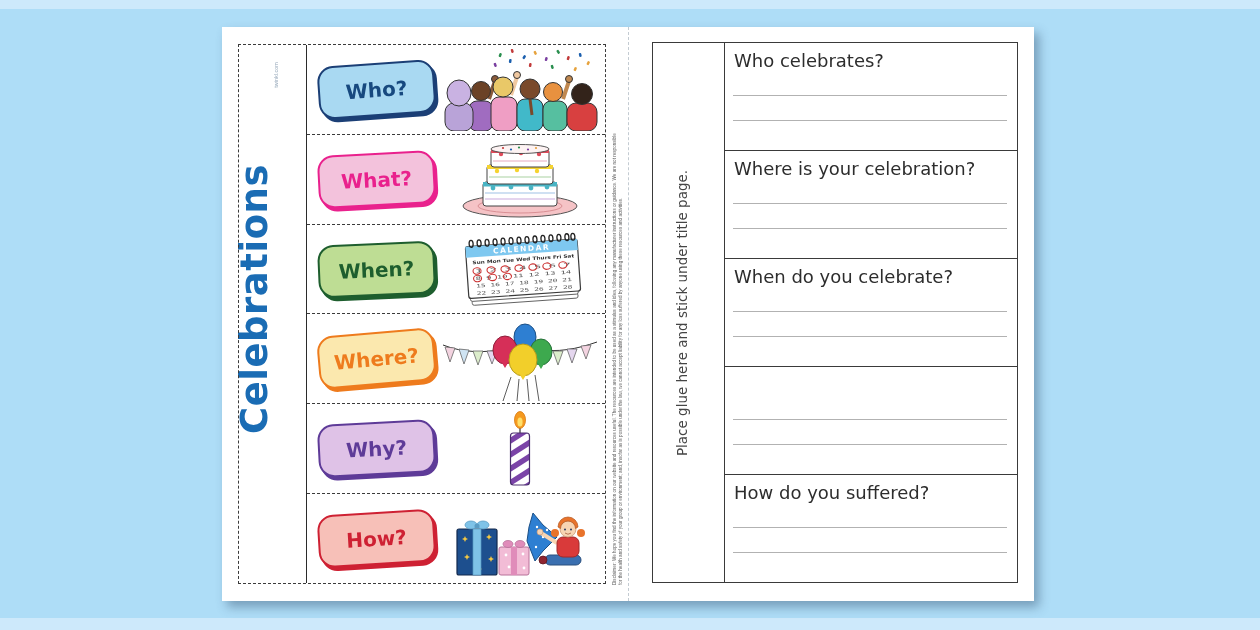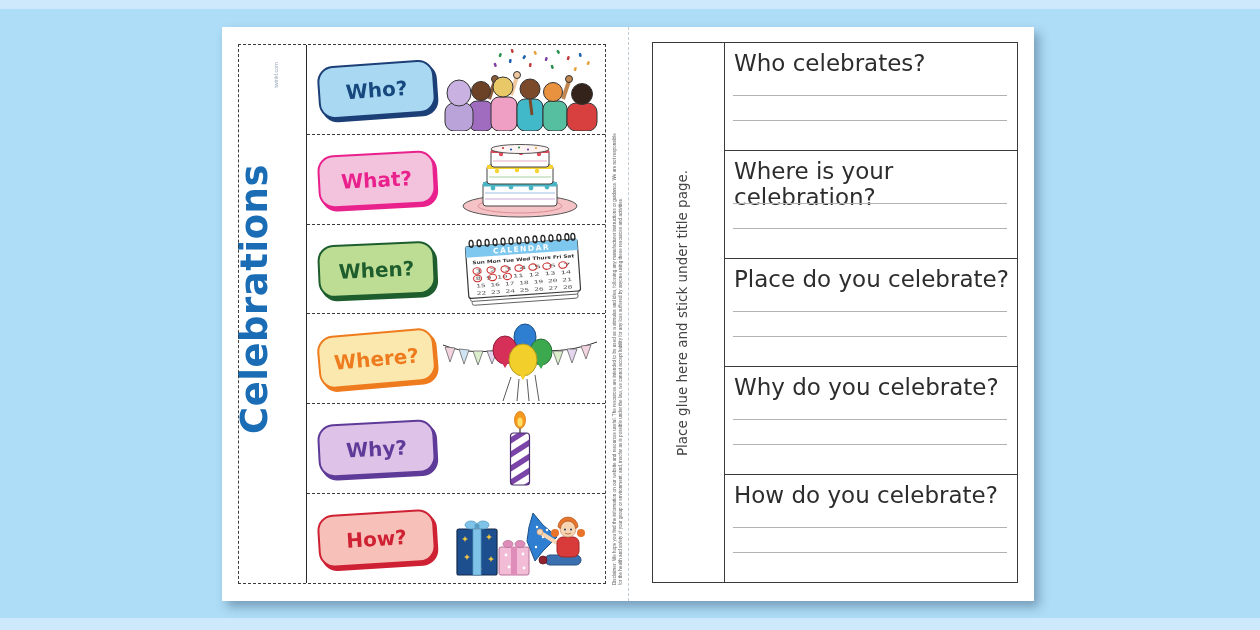--- a/index.html
+++ b/index.html
@@ -39,21 +39,21 @@
                 font-size:4.6px; line-height:6.4px; color:#5a5a5a; text-align:left; }
 
   
   .answer-table { position:absolute; left:430px; top:15px; width:366px; height:541px; border:1.7px solid #3a3a3a; display:flex; }
   .glue-col { position:relative; flex:none; width:72px; border-right:1.6px solid #3a3a3a; }
   .glue-note { position:absolute; left:-229px; top:260px; width:520px; height:20px; transform:rotate(-90deg);
                text-align:center; font-size:13.5px; color:#454545; font-family:"DejaVu Sans", sans-serif; }
   .qa-col { flex:1 1 auto; display:flex; flex-direction:column; }
   .qa-row { flex:1 1 0; position:relative; }
   .qa-row:not(:last-child) { border-bottom:1.5px solid #3a3a3a; }
-  .question { position:absolute; left:9px; top:7px; font-size:23px; color:#2d2d2d; font-family:"DejaVu Sans", sans-serif; }
+  .question { position:absolute; left:9px; top:7px; font-size:18px; color:#2d2d2d; font-family:"DejaVu Sans", sans-serif; }
   .write-line { position:absolute; left:8px; right:10px; height:0; border-top:1.2px solid #b2b2b2; }
   .write-line.l1 { top:52px; }
   .write-line.l2 { top:77px; }
 </style>
 </head>
 <body style="background: rgb(174, 221, 247);">
 
 <div class="band top"></div>
 <div class="band bottom"></div>
 
@@ -319,30 +319,29 @@
         <div class="question">Who celebrates?</div>
         <div class="write-line l1"></div>
         <div class="write-line l2"></div>
       </div>
       <div class="qa-row">
         <div class="question">Where is your celebration?</div>
         <div class="write-line l1"></div>
         <div class="write-line l2"></div>
       </div>
       <div class="qa-row">
-        <div class="question">Place do you celebrate?</div>
-        <div class="write-line l1"></div>
-        <div class="write-line l2"></div>
-      </div>
-      <div class="qa-row">
-        <div class="question">Why do you celebrate?</div>
-        <div class="write-line l1"></div>
-        <div class="write-line l2"></div>
-      </div>
-      <div class="qa-row">
-        <div class="question">How do you celebrate?</div>
+        <div class="question">When do you celebrate?</div>
+        <div class="write-line l1"></div>
+        <div class="write-line l2"></div>
+      </div>
+      <div class="qa-row">
+        <div class="write-line l1"></div>
+        <div class="write-line l2"></div>
+      </div>
+      <div class="qa-row">
+        <div class="question">How do you suffered?</div>
         <div class="write-line l1"></div>
         <div class="write-line l2"></div>
       </div>
 
     </div>
   </div>
 </div>
 
 </body></html>

